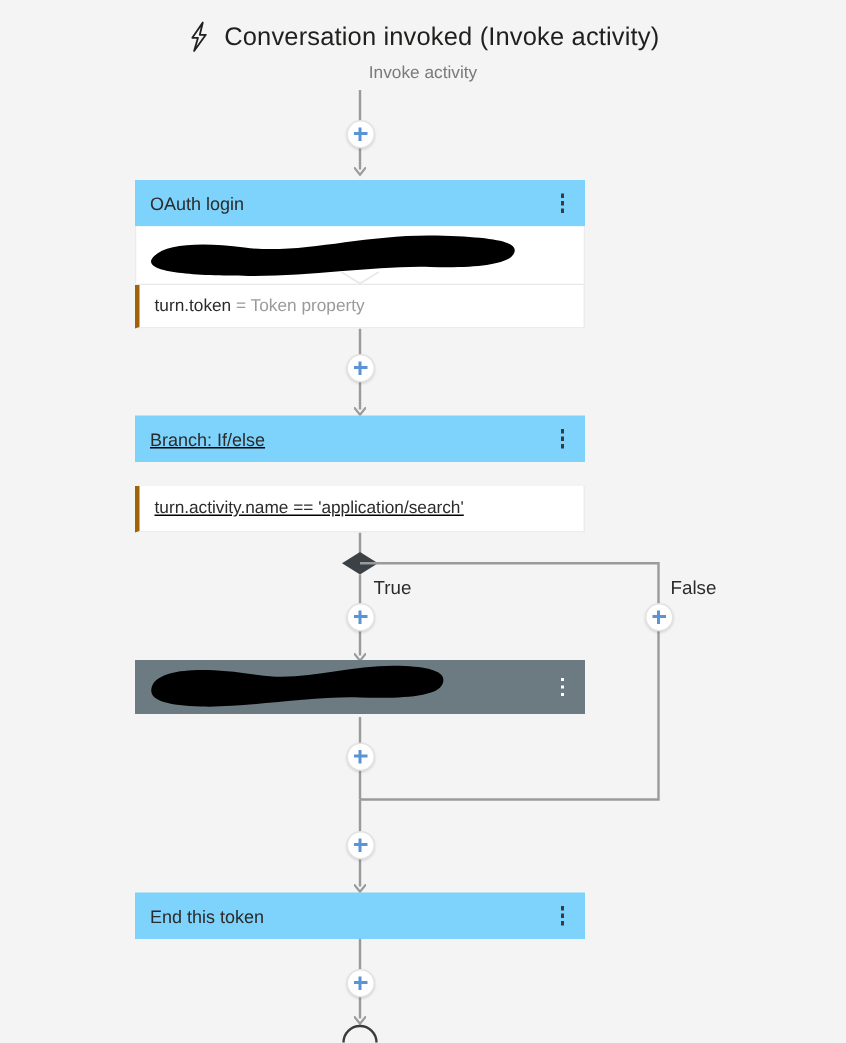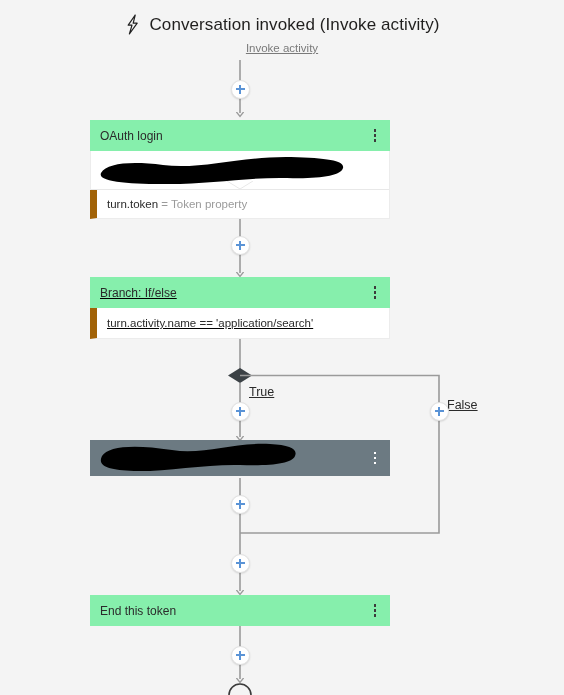--- a/index.html
+++ b/index.html
@@ -48,32 +48,31 @@
     font-size: 17px;
     color: #201f1e;
     letter-spacing: 0.1px;
     white-space: nowrap;
   }
   .trigger-sub {
     margin-top: 3px;
     font-size: 11.5px;
     color: #7a7a7a;
     text-align: center;
-    text-decoration: underline;
   }
 
   
   .node {
     position: absolute;
     left: 90px;
     width: 300px;
     box-sizing: border-box;
   }
   .node-header {
-    background: #86efac;
+    background: #7dd3fc;
     height: 31px;
     display: flex;
     align-items: center;
     padding: 0 6px 0 10px;
     box-sizing: border-box;
   }
   .node-header .title {
     font-size: 12px;
     color: #2b2b2b;
     flex: 1 1 auto;
@@ -105,21 +104,21 @@
     border-left: 1px solid #ececec;
     border-right: 1px solid #ececec;
     position: relative;
   }
   .node-row {
     background: #ffffff;
     font-size: 11.5px;
     color: #2b2b2b;
     padding: 8px 10px;
     box-sizing: border-box;
-    border-left: 7px solid #a16207;
+    border-left: 3px solid #a16207;
     border-right: 1px solid #ececec;
     border-bottom: 1px solid #ececec;
     white-space: nowrap;
     overflow: hidden;
     text-overflow: ellipsis;
   }
   .node-row .muted { color: #9a9a9a; }
   .divider-line {
     height: 1px;
     background: #e8e8e8;
@@ -174,21 +173,20 @@
   }
   .plus::before { left: 4px; right: 4px; top: 50%; height: 1.3px; margin-top: -0.65px; }
   .plus::after  { top: 4px; bottom: 4px; left: 50%; width: 1.3px; margin-left: -0.65px; }
 
   
   .branch-label {
     position: absolute;
     font-size: 12.5px;
     color: #2b2b2b;
     white-space: nowrap;
-    text-decoration: underline;
   }
 </style>
 </head>
 <body>
 
 <svg id="canvas" viewBox="0 0 564 695" width="564" height="695">
   <defs>
     <marker id="arrow" markerWidth="10" markerHeight="8" refX="1.5" refY="4" orient="auto" markerUnits="userSpaceOnUse">
       <path d="M0,0 L5,4 L0,8" fill="none" stroke="#9a9a9a" stroke-width="1.4"></path>
     </marker>
@@ -255,25 +253,25 @@
 
 <div class="node" style="top:277px;text-decoration:underline;">
   <div class="node-header">
     <span class="title">Branch: If/else</span>
     <span class="kebab">
       <i></i>
         <i></i>
         <i></i>
     </span>
   </div>
-  <div class="node-row" style="padding:9px 10px;">turn.activity.name == 'application/search'</div>
+  <div class="node-row" style="padding:9px 10px;margin-top:16px;">turn.activity.name == 'application/search'</div>
 </div>
 
 <div class="branch-label" style="left:249px; top:385px;">True</div>
-<div class="branch-label" style="left:447px; top:398px;">False</div>
+<div class="branch-label" style="left:447px; top:385px;">False</div>
 
 <div class="node selected" style="top:440px;">
   <div class="sel-body">
     <svg width="210" height="36" viewBox="0 0 210 36" style="margin-left:4px;">
       <path d="M8,16 C14,6 40,4 78,10 C110,15 140,2 176,4
                C196,5 204,9 201,16 C198,24 176,26 146,25
                C112,24 70,32 40,31 C14,30 3,26 8,16 Z" fill="#000000"></path>
     </svg>
     <span style="flex:1 1 auto;"></span>
     <span class="kebab light">

